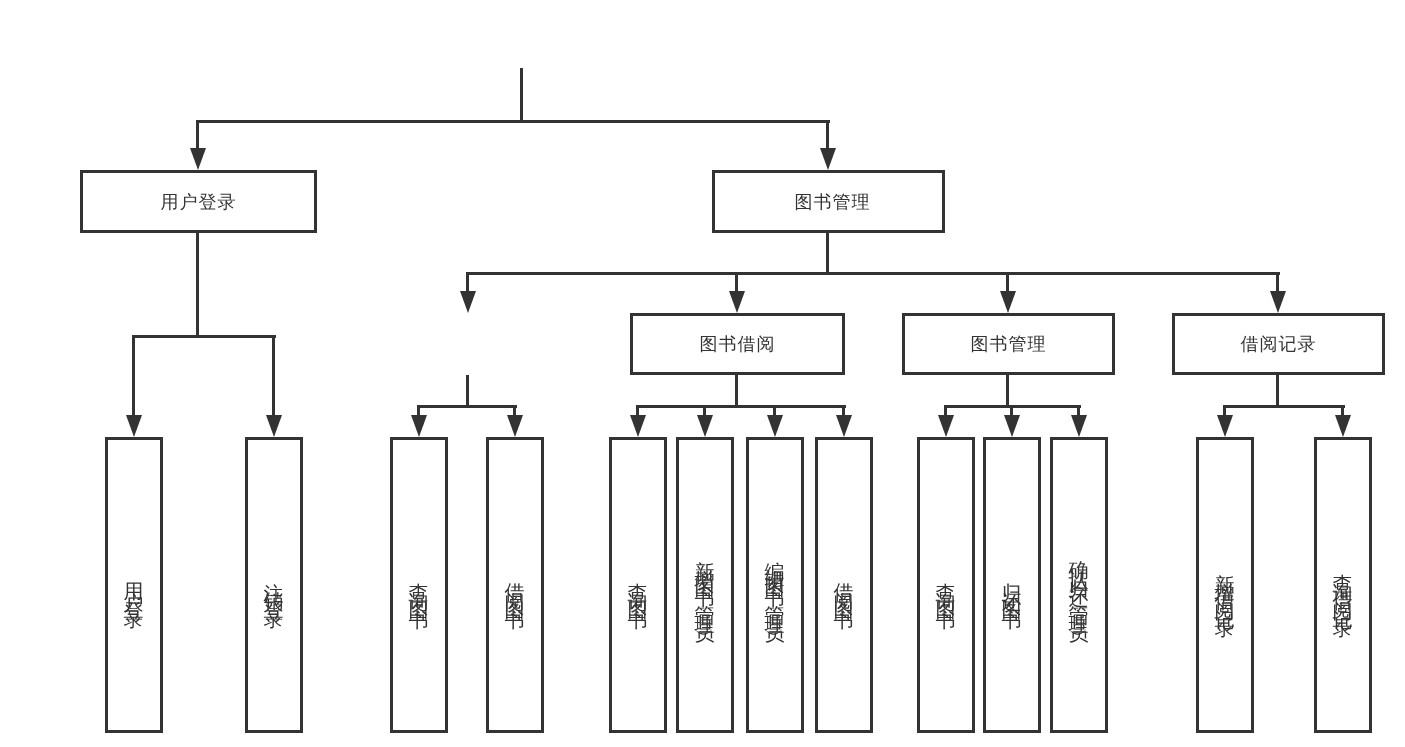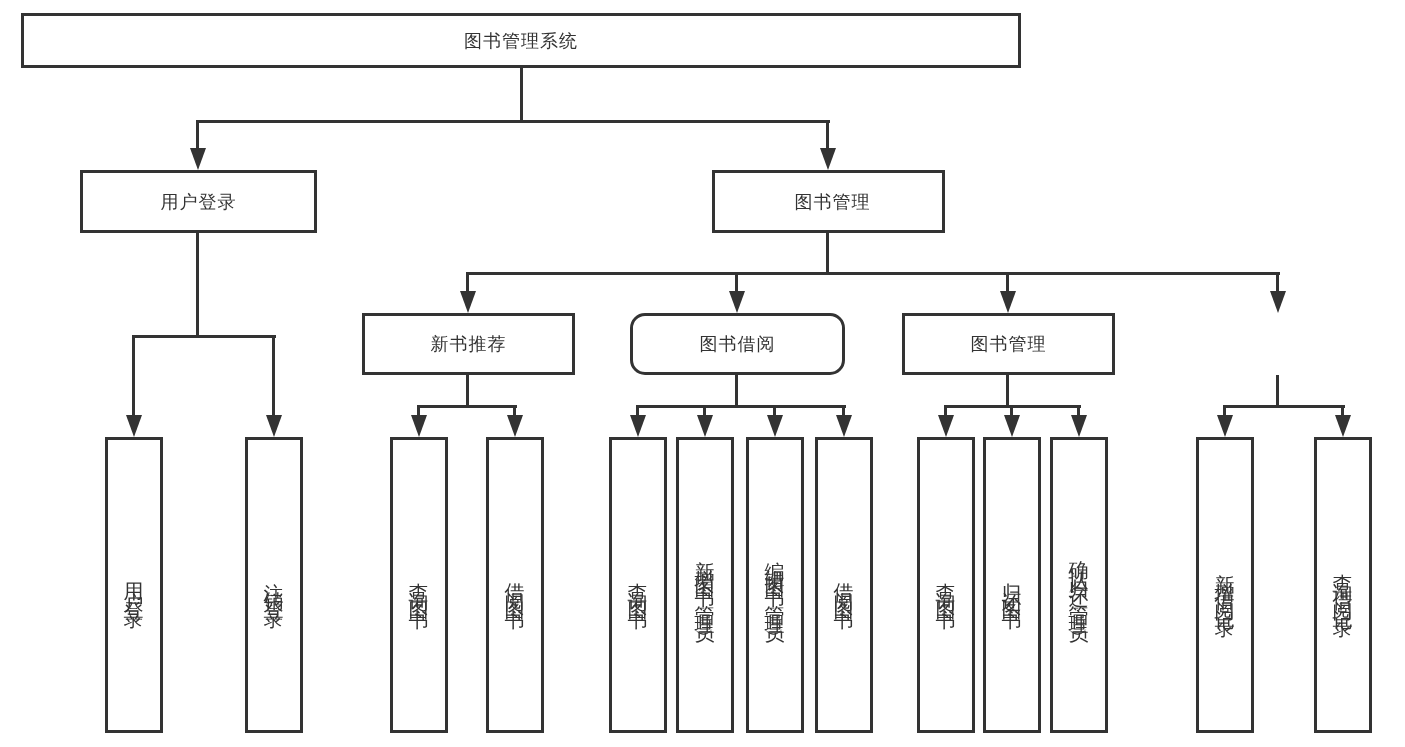--- a/index.html
+++ b/index.html
@@ -54,39 +54,36 @@
     font-size:19px;
     color:var(--wm);
     letter-spacing:1px;
   }
 </style>
 </head>
 <body>
 
 <div id="canvas">
 
-  <div class="node" style="left:21px;top:13px;width:1000px;height:55px;">
-    <span class="lbl">图书管理系统</span>
-  </div>
 
   <div class="node" style="left:80px;top:170px;width:237px;height:63px;">
     <span class="lbl">用户登录</span>
   </div>
   <div class="node" style="left:712px;top:170px;width:233px;height:63px;padding-left:8px;">
     <span class="lbl">图书管理</span>
   </div>
 
-  <div class="node" style="left:362px;top:313px;width:213px;height:62px;">
-    <span class="lbl">新书推荐</span>
-  </div>
-  <div class="node" style="left:630px;top:313px;width:215px;height:62px;border-radius:15px;">
+  <div class="node" style="left:630px;top:313px;width:215px;height:62px;">
     <span class="lbl">图书借阅</span>
   </div>
   <div class="node" style="left:902px;top:313px;width:213px;height:62px;">
     <span class="lbl">图书管理</span>
+  </div>
+  <div class="node" style="left:1172px;top:313px;width:213px;height:62px;">
+    <span class="lbl">借阅记录</span>
   </div>
 
   <div class="node vert" style="left:105px;top:437px;width:58px;height:296px;">
     <span class="lbl">用户登录</span>
   </div>
   <div class="node vert" style="left:245px;top:437px;width:58px;height:296px;">
     <span class="lbl">注销登录</span>
   </div>
 
   <div class="node vert" style="left:390px;top:437px;width:58px;height:296px;">

